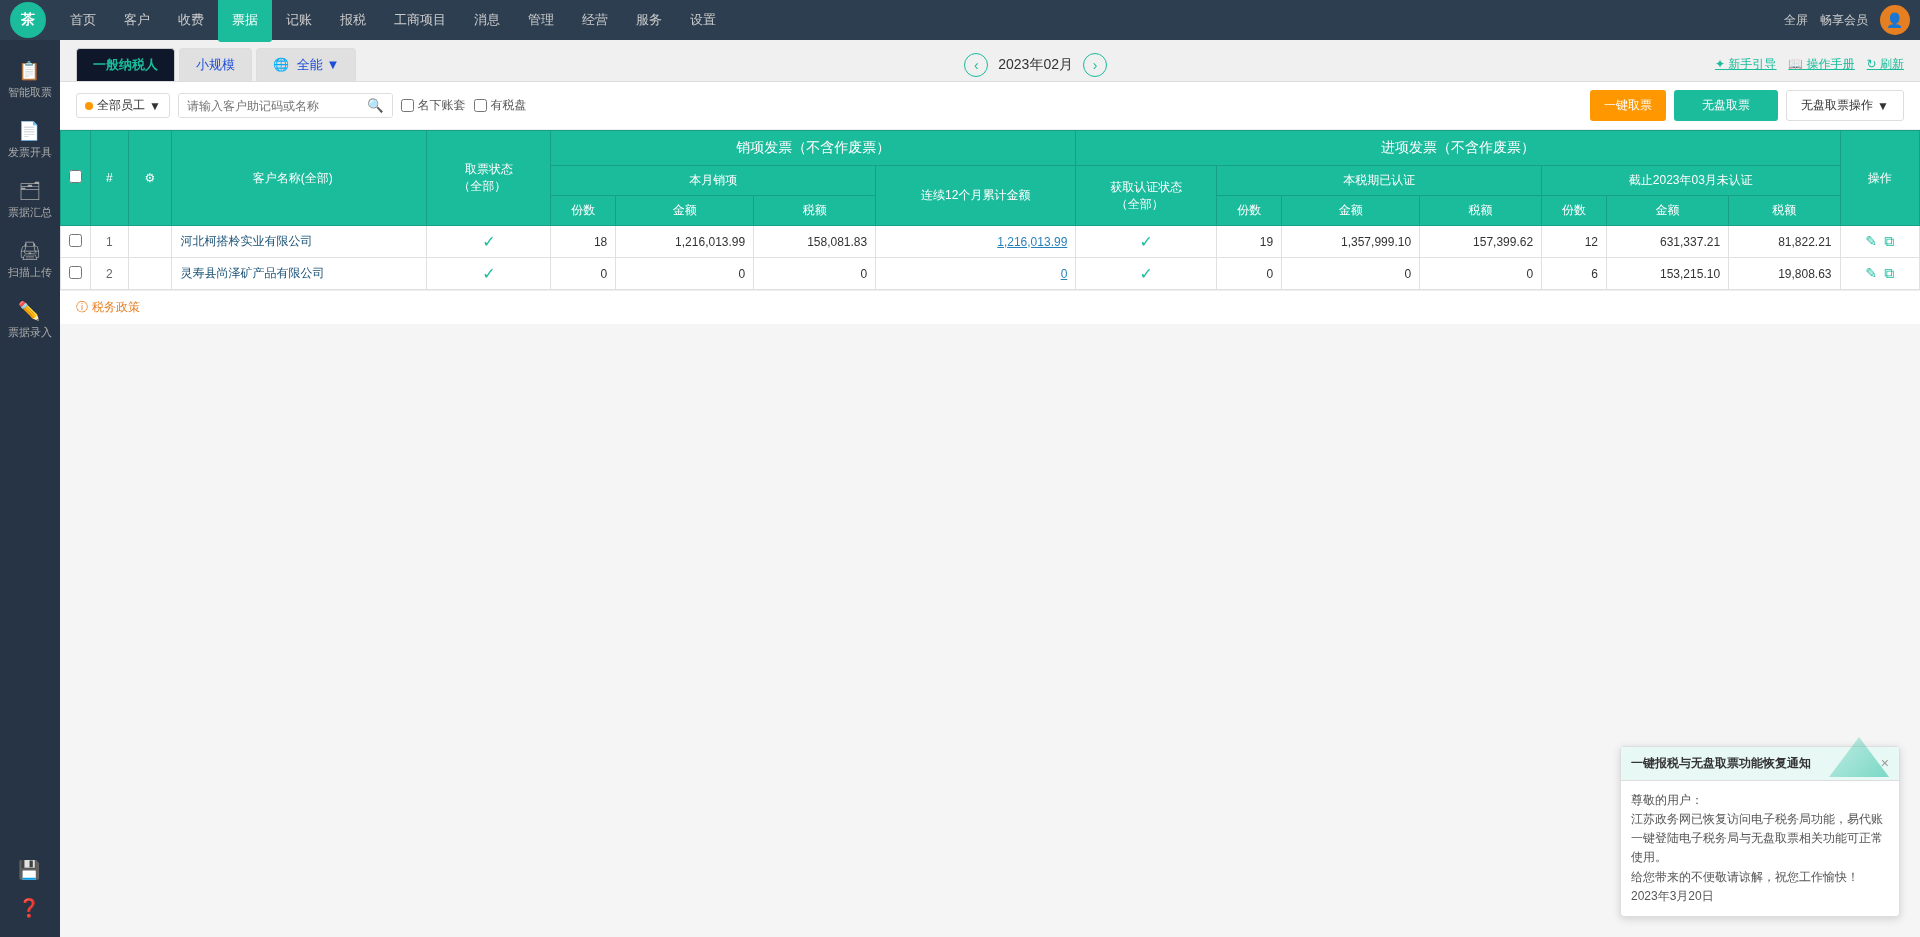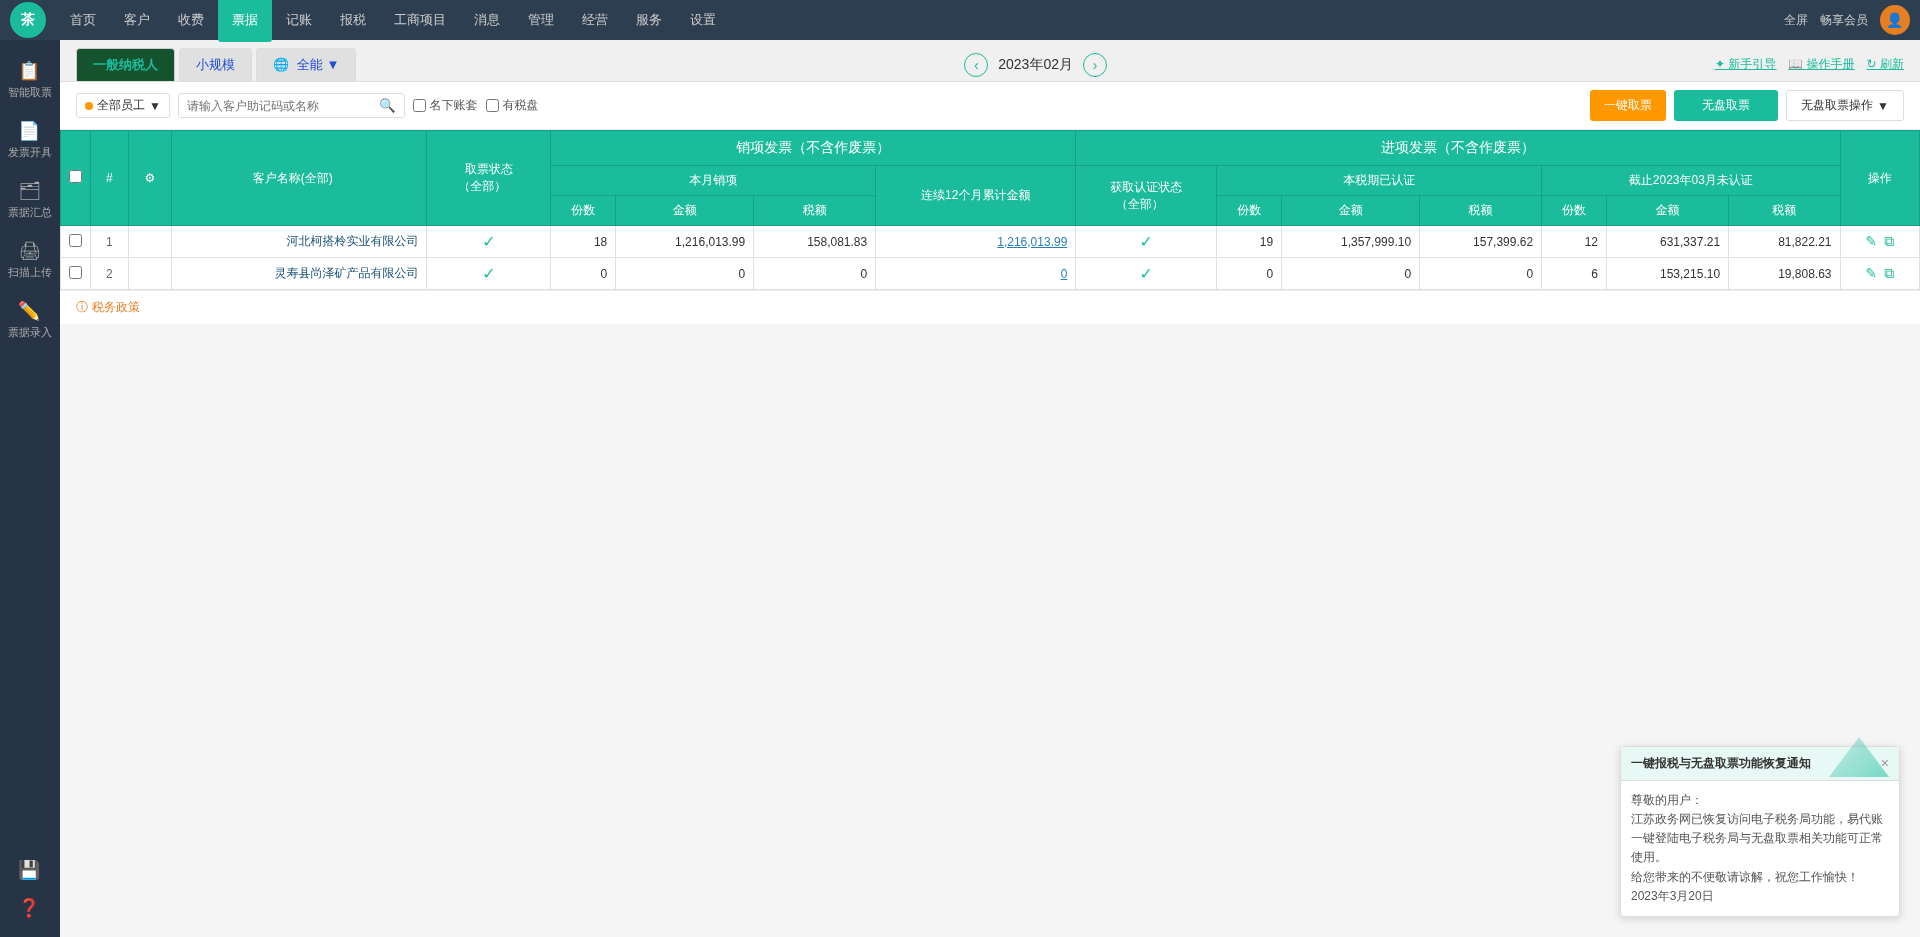--- a/index.html
+++ b/index.html
@@ -60,21 +60,21 @@
     
     .tab-bar {
       background: #f0f0f0; padding: 8px 16px 0; border-bottom: 1px solid #ddd;
       display: flex; align-items: center; gap: 4px;
     }
     .tab-item {
       padding: 7px 16px; cursor: pointer; border-radius: 4px 4px 0 0;
       color: #1d4ed8; background: #e0e0e0; font-size: 13px;
       border: 1px solid #ddd; border-bottom: none;
     }
-    .tab-item.active { background: #14532d; color: #1abc9c; font-weight: bold; border-color: #ccc; }
+    .tab-item.active { background: #0f172a; color: #1abc9c; font-weight: bold; border-color: #ccc; }
     .tab-item .tab-icon { margin-right: 4px; }
     .tab-nav-center {
       flex: 1; display: flex; justify-content: center; align-items: center; gap: 10px;
     }
     .month-nav {
       display: flex; align-items: center; gap: 10px; font-size: 14px; color: #333;
     }
     .month-nav-btn {
       width: 24px; height: 24px; border-radius: 50%;
       border: 1px solid #1abc9c; color: #1abc9c;
@@ -93,21 +93,20 @@
     }
     .toolbar-select {
       display: flex; align-items: center; background: white;
       border: 1px solid #ddd; border-radius: 3px; padding: 3px 8px;
       font-size: 12px; cursor: pointer; color: #333; gap: 4px;
     }
     .toolbar-select .dot { width: 8px; height: 8px; background: #ff9800; border-radius: 50%; }
     .toolbar-search {
       display: flex; align-items: center; border: 1px solid #ddd; border-radius: 3px;
       overflow: hidden;
-      gap: 12px;
     }
     .toolbar-search input {
       border: none; outline: none; padding: 4px 8px; font-size: 12px; width: 180px;
     }
     .toolbar-search-btn {
       background: white; border: none; padding: 4px 8px; cursor: pointer; color: #666;
     }
     .toolbar-checkbox { display: flex; align-items: center; gap: 4px; font-size: 12px; color: #555; cursor: pointer; }
     .toolbar-right { margin-left: auto; display: flex; gap: 8px; }
     .btn-primary { background: #ff9800; color: white; border: none; padding: 6px 14px; border-radius: 3px; cursor: pointer; font-size: 12px; }
@@ -126,21 +125,21 @@
       text-align: center; border: 1px solid #16a085; white-space: nowrap;
       font-weight: normal;
     }
     th.group-header { font-size: 14px; padding: 8px; }
     td {
       padding: 6px 8px; text-align: center; border: 1px solid #e0e0e0;
       white-space: nowrap;
     }
     .checkbox-cell { width: 30px; }
     .num-cell { color: #666; }
-    .company-name { text-align: right; color: #1a5276; }
+    .company-name { text-align: left; color: #1a5276; }
     .amount { text-align: right; }
     .amount-link { color: #2980b9; text-decoration: underline; cursor: pointer; }
     .status-icon { color: #1abc9c; font-size: 16px; }
     .action-icon { color: #1abc9c; cursor: pointer; font-size: 14px; margin: 0 2px; }
 
     
     .notification-panel {
       position: fixed; bottom: 20px; right: 20px;
       width: 280px; background: white;
       border: 1px solid #ddd; border-radius: 4px; box-shadow: 0 2px 8px rgba(0,0,0,0.15);

